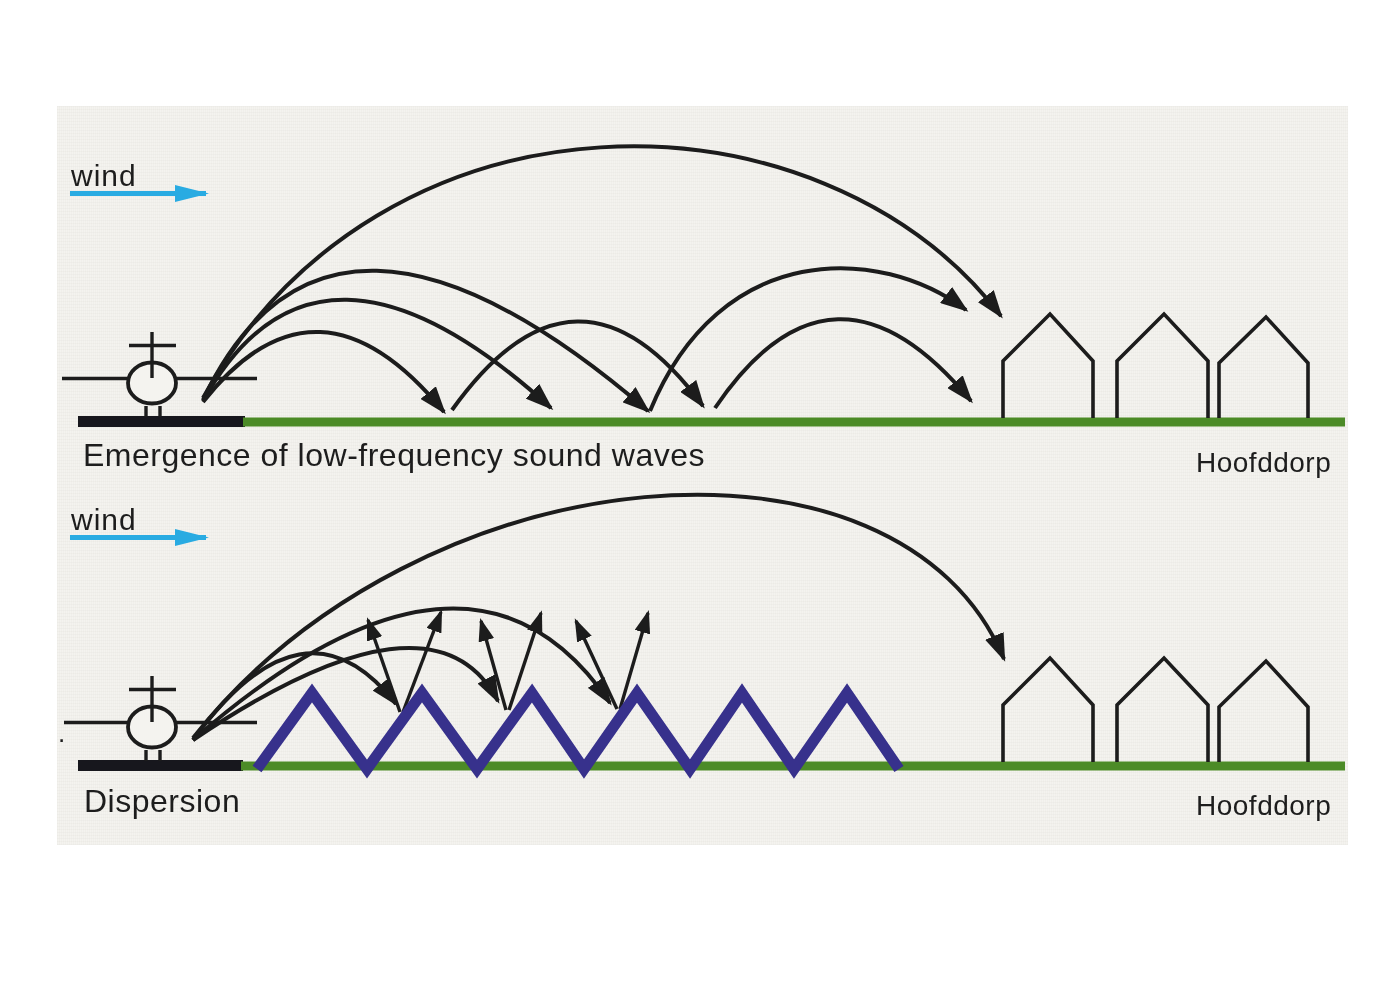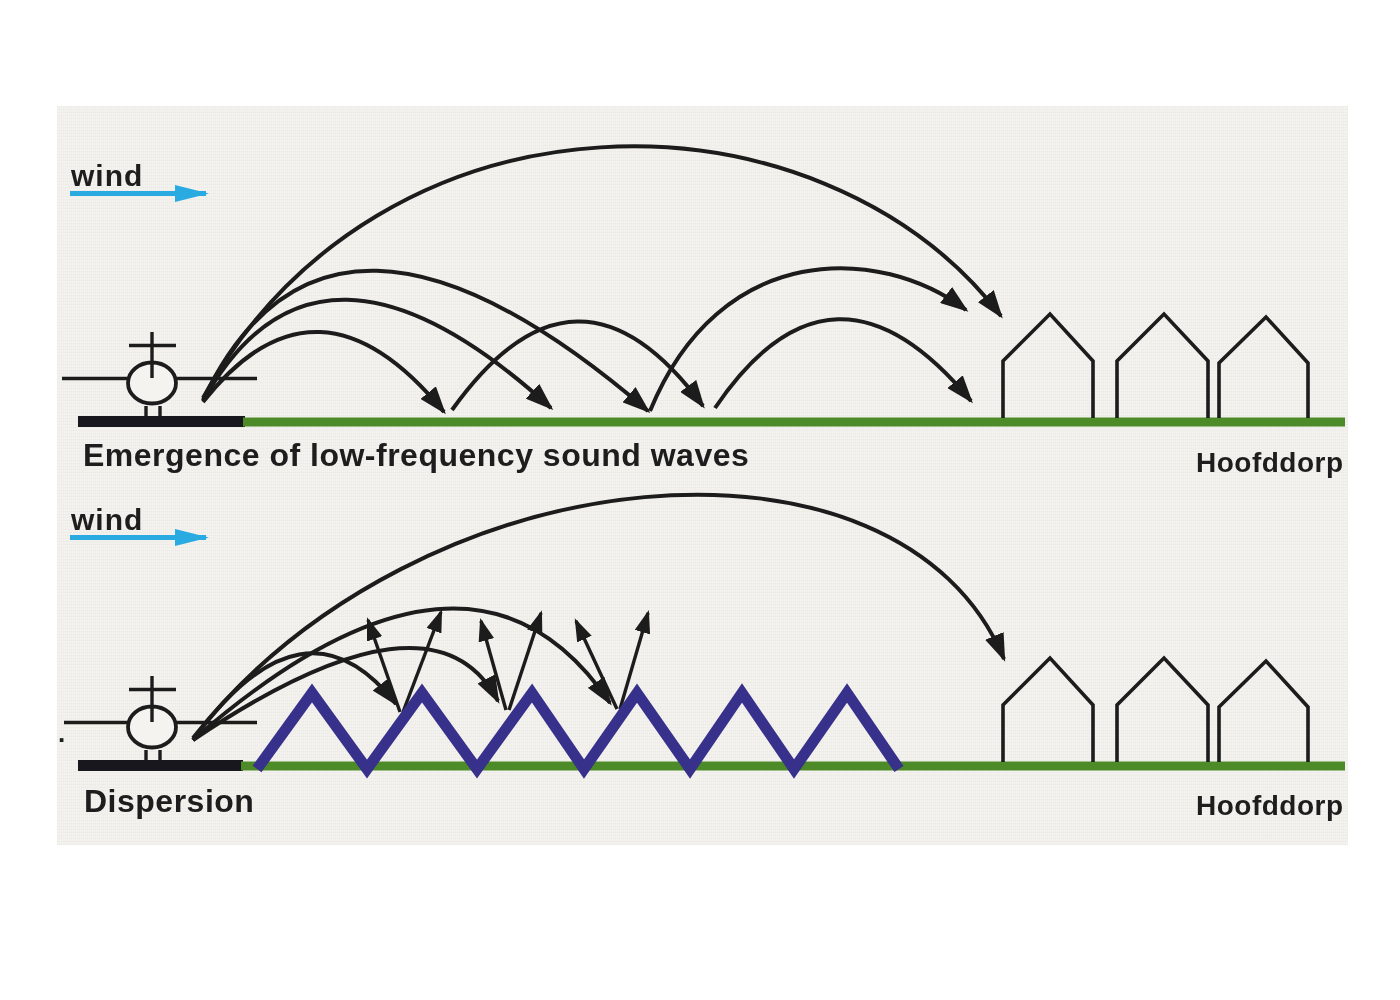--- a/index.html
+++ b/index.html
@@ -1,16 +1,16 @@
 <!DOCTYPE html>
 <html><head>
 <meta charset="utf-8">
 <style>
   html,body{margin:0;padding:0;background:#ffffff;}
-  #stage{position:relative;width:1400px;height:1000px;background:#ffffff;overflow:hidden;font-weight:bold;}
+  #stage{position:relative;width:1400px;height:1000px;background:#ffffff;overflow:hidden;}
   #canvas-band{
     position:absolute;left:57px;top:106px;width:1291px;height:739px;
     background-color:#f4f3ef;
     background-image:
       repeating-linear-gradient(0deg, rgba(120,115,100,.035) 0 1px, transparent 1px 3px),
       repeating-linear-gradient(90deg, rgba(120,115,100,.03) 0 1px, transparent 1px 2px);
   }
   svg{position:absolute;left:0;top:0;}
   .ink{stroke:#1c1c1c;fill:none;}
   .arc{stroke-width:4;}

